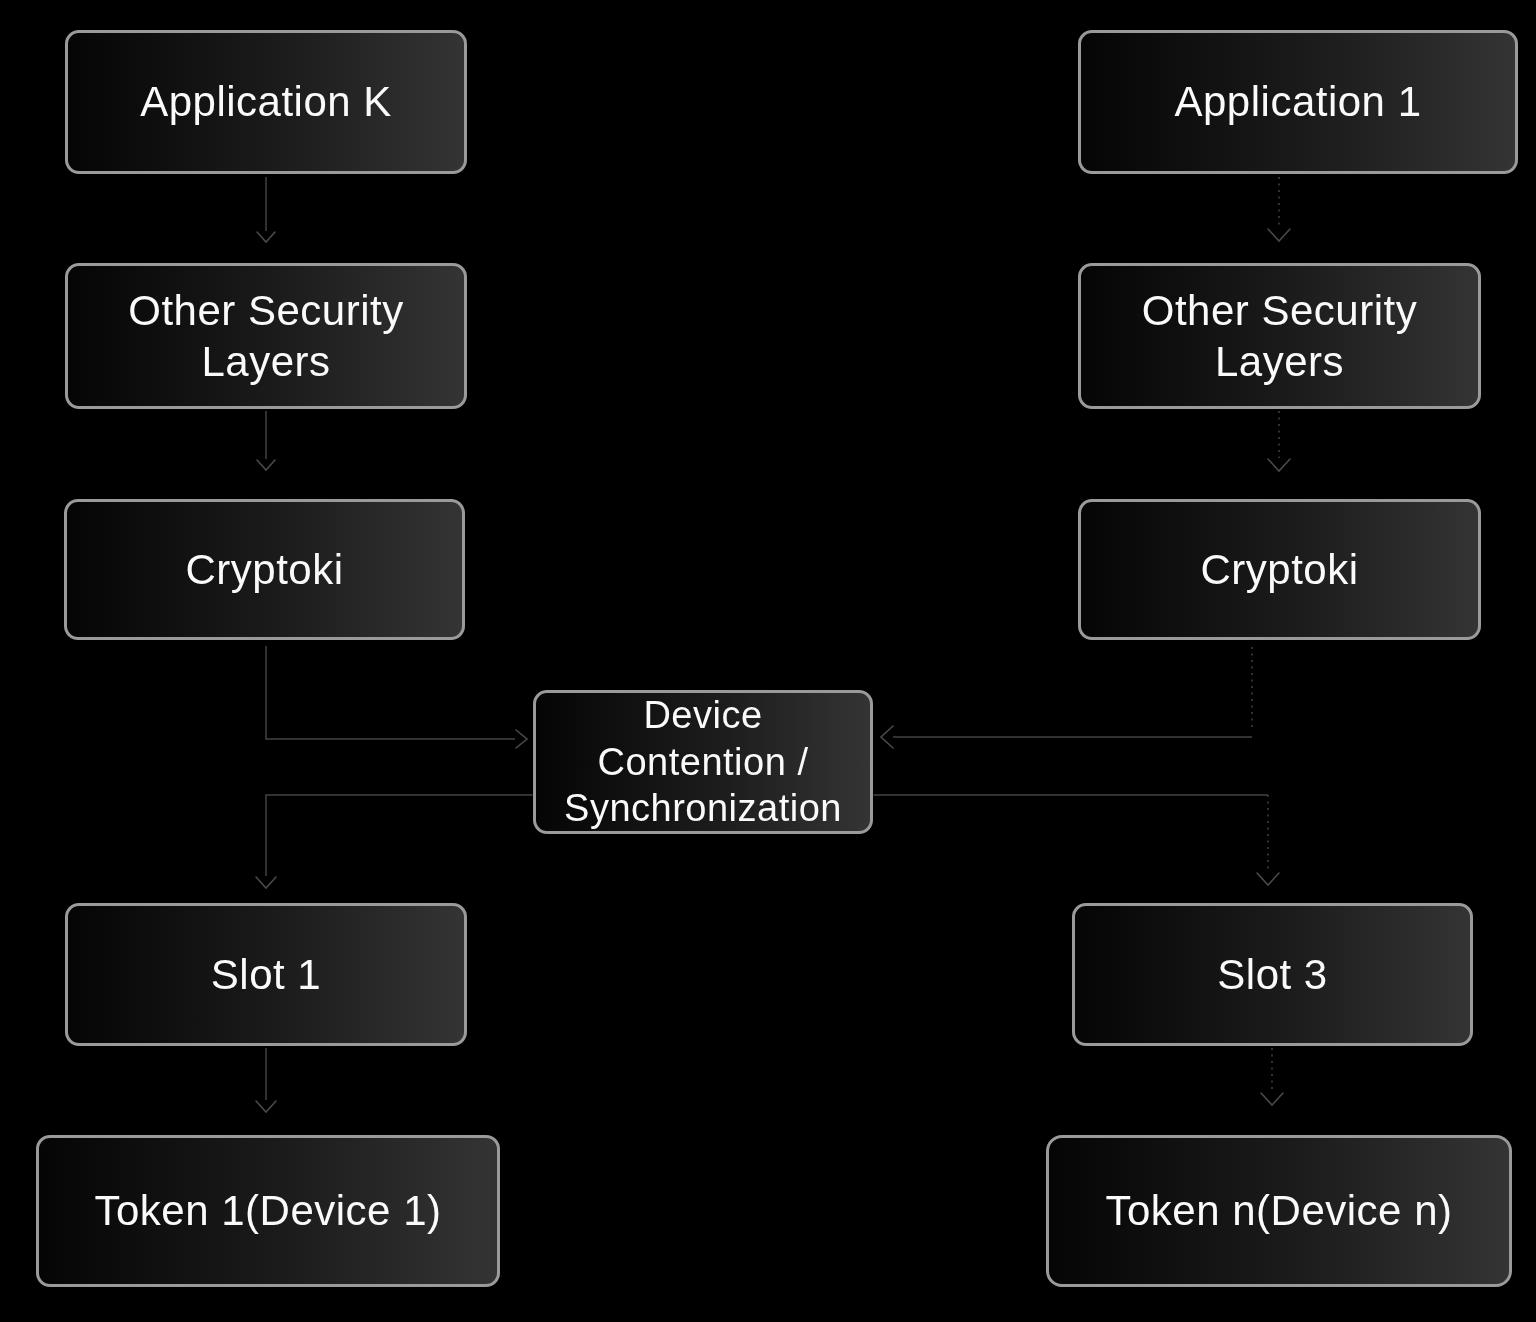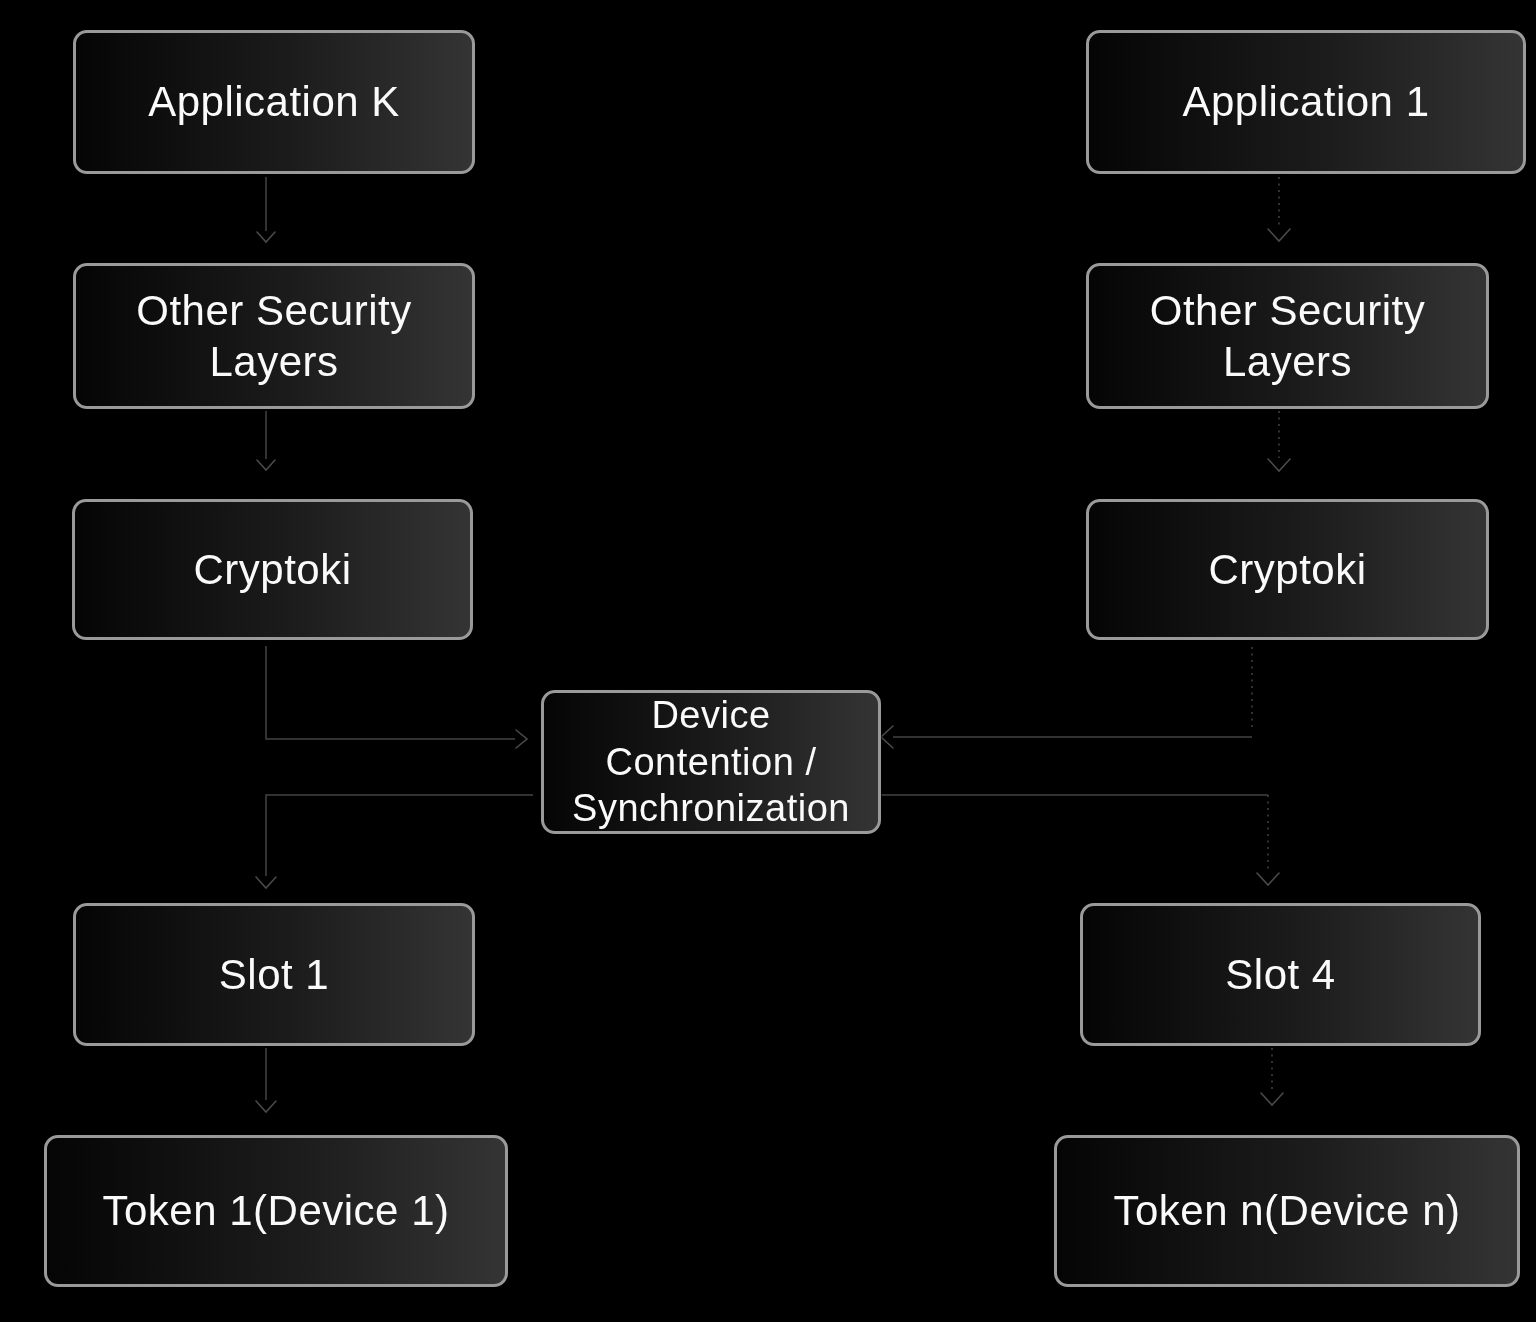--- a/index.html
+++ b/index.html
@@ -24,37 +24,36 @@
     color: #fafafa;
     display: flex;
     align-items: center;
     justify-content: center;
     text-align: center;
     font-size: 42px;
     letter-spacing: 0.5px;
     line-height: 1.22;
     padding: 4px 14px;
     box-shadow: 0 0 0 1px rgba(0,0,0,0.6);
-    margin-left: 8px;
   }
   .node.small {
     font-size: 38px;
     padding: 4px 8px;
   }
   
   #n-app-k        { left:  65px; top:   30px; width: 402px; height: 144px; }
   #n-osl-left     { left:  65px; top:  263px; width: 402px; height: 146px; }
   #n-cryptoki-l   { left:  64px; top:  499px; width: 401px; height: 141px; }
   #n-slot-1       { left:  65px; top:  903px; width: 402px; height: 143px; justify-content: center; }
   #n-token-1      { left:  36px; top: 1135px; width: 464px; height: 152px; }
   #n-app-1        { left: 1078px; top:   30px; width: 440px; height: 144px; }
   #n-osl-right    { left: 1078px; top:  263px; width: 403px; height: 146px; }
   #n-cryptoki-r   { left: 1078px; top:  499px; width: 403px; height: 141px; }
   #n-slot-2       { left: 1072px; top:  903px; width: 401px; height: 143px; }
-  #n-token-n      { left: 1046px; top: 1135px; width: 466px; height: 152px; }
+  #n-token-n      { left: 1046px; top: 1135px; width: 466px; height: 152px; border-radius: 16px; }
   #n-dcs          { left: 533px;  top:  690px; width: 340px; height: 144px; }
 
   .edges {
     position: absolute;
     left: 0; top: 0;
     width: 1536px;
     height: 1322px;
   }
   .edge-solid {
     stroke: #434343;
@@ -145,21 +144,21 @@
   <div class="node" id="n-app-1">
     <span>Application 1</span>
   </div>
   <div class="node" id="n-osl-right">
     <span>Other Security Layers</span>
   </div>
   <div class="node" id="n-cryptoki-r">
     <span>Cryptoki</span>
   </div>
   <div class="node" id="n-slot-2">
-    <span>Slot 4</span>
+    <span>Slot 3</span>
   </div>
   <div class="node" id="n-token-n">
     <span>Token n(Device n)</span>
   </div>
 
   <div class="node small" id="n-dcs">
     <span>Device Contention / Synchronization</span>
   </div>
 
 </div>

